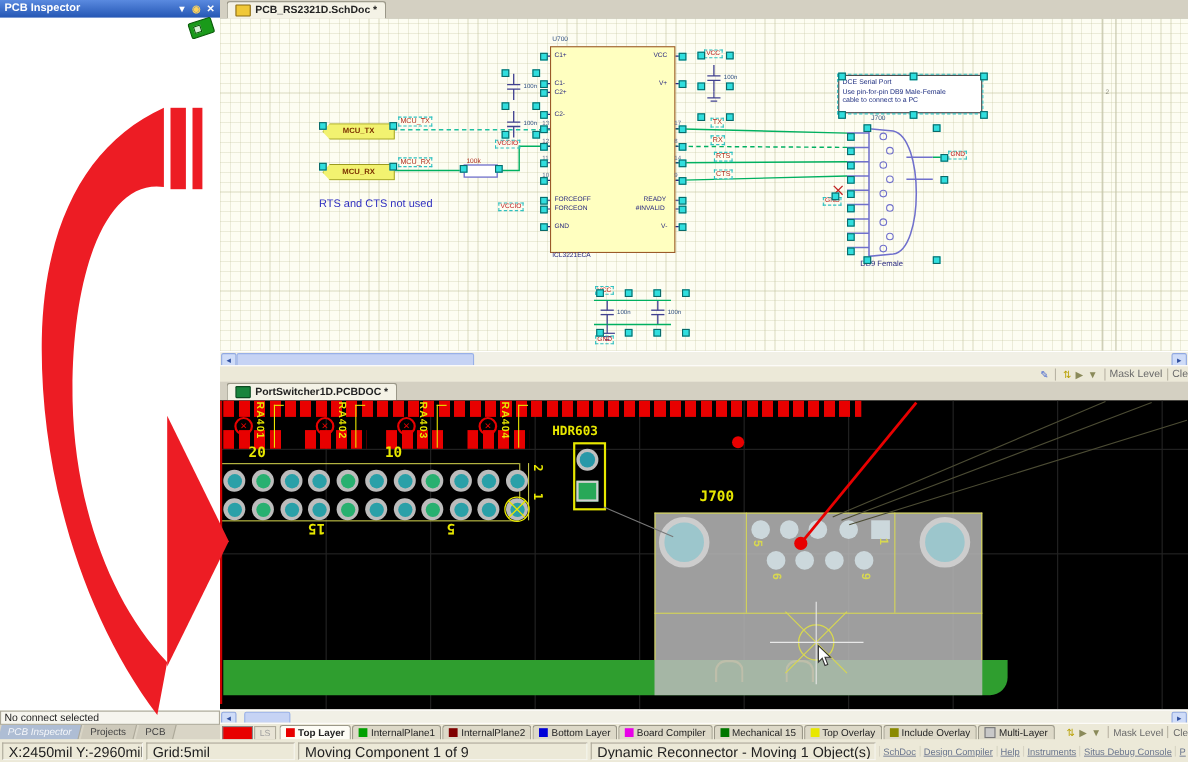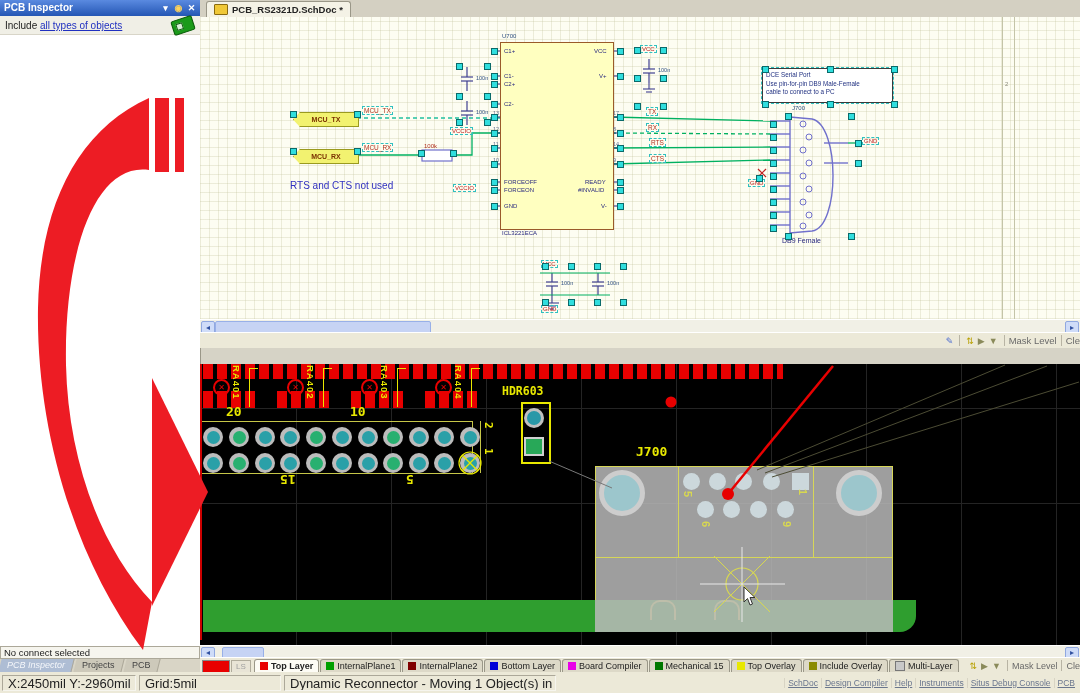--- a/index.html
+++ b/index.html
@@ -97,24 +97,20 @@
 
   <div id="inspector" class="abs">
     <div id="insp-title" class="abs">
       <span>PCB Inspector</span>
       <span class="abs" style="right:2px;top:2px;display:flex">
         <span class="tbtn">▾</span>
         <span class="tbtn" style="color:#ffd35a">◉</span>
         <span class="tbtn">✕</span>
       </span>
     </div>
-    <div id="insp-include" class="abs">
-      <span>Include</span>
-      <a href="#">all types of objects</a>
-    </div>
     <div id="chip-icon" class="abs">
         <i></i>
       </div>
   </div>
   <div id="insp-status" class="abs">No connect selected</div>
   <div id="insp-tabs" class="abs">
     <div class="ptab active"><span>PCB Inspector</span></div>
     <div class="ptab"><span>Projects</span></div>
     <div class="ptab"><span>PCB</span></div>
   </div>
@@ -391,20 +387,26 @@
     <span class="sep"></span>
     <span class="mico" style="color:#b8a000">⇅</span>
     <span class="mico">▶</span>
     <span class="mico">▼</span>
     <span class="sep"></span>
     <span>Mask Level</span>
     <span class="sep"></span>
     <span>Cle</span>
   </div>
 
+  <div class="abs tabbar" style="left:200px;top:347px;width:880px;height:17px">
+    <div class="doctab">
+      <span class="docicon" style="background:#18843c;border:1px solid #0a4a20"></span>
+      <span>PortSwitcher1D.PCBDOC *</span>
+    </div>
+  </div>
 
   <div id="pcb-canvas" class="abs">
 
     <div class="gridv" style="left:96px"></div>
       <div class="gridv" style="left:191px"></div>
     <div class="gridv" style="left:286px"></div>
       <div class="gridv" style="left:381px"></div>
     <div class="gridv" style="left:476px"></div>
       <div class="gridv" style="left:571px"></div>
     <div class="gridv" style="left:666px"></div>
@@ -629,20 +631,21 @@
       <span class="sep" style="width:1px;height:11px;background:#b8b4a4;margin:0 4px"></span>
       <span>Mask Level</span>
       <span class="sep" style="width:1px;height:11px;background:#b8b4a4;margin:0 4px"></span>
       <span>Cle</span>
     </div>
   </div>
 
   <div id="statusbar" class="abs">
     <span class="sb-seg" style="width:134px">X:2450mil Y:-2960mil</span>
     <span class="sb-seg" style="width:142px">Grid:5mil</span>
+    <span class="sb-seg" style="width:276px">Moving Component 1 of 9</span>
     <span class="sb-seg" style="width:272px">Dynamic Reconnector - Moving 1 Object(s) in Dynamic Connect Mode (P</span>
     <span id="sb-buttons">
         <span class="sb-btn">SchDoc</span>
         <span class="sb-btn">Design Compiler</span>
         <span class="sb-btn">Help</span>
         <span class="sb-btn">Instruments</span>
         <span class="sb-btn">Situs Debug Console</span>
         <span class="sb-btn">PCB</span>
       </span>
   </div>

